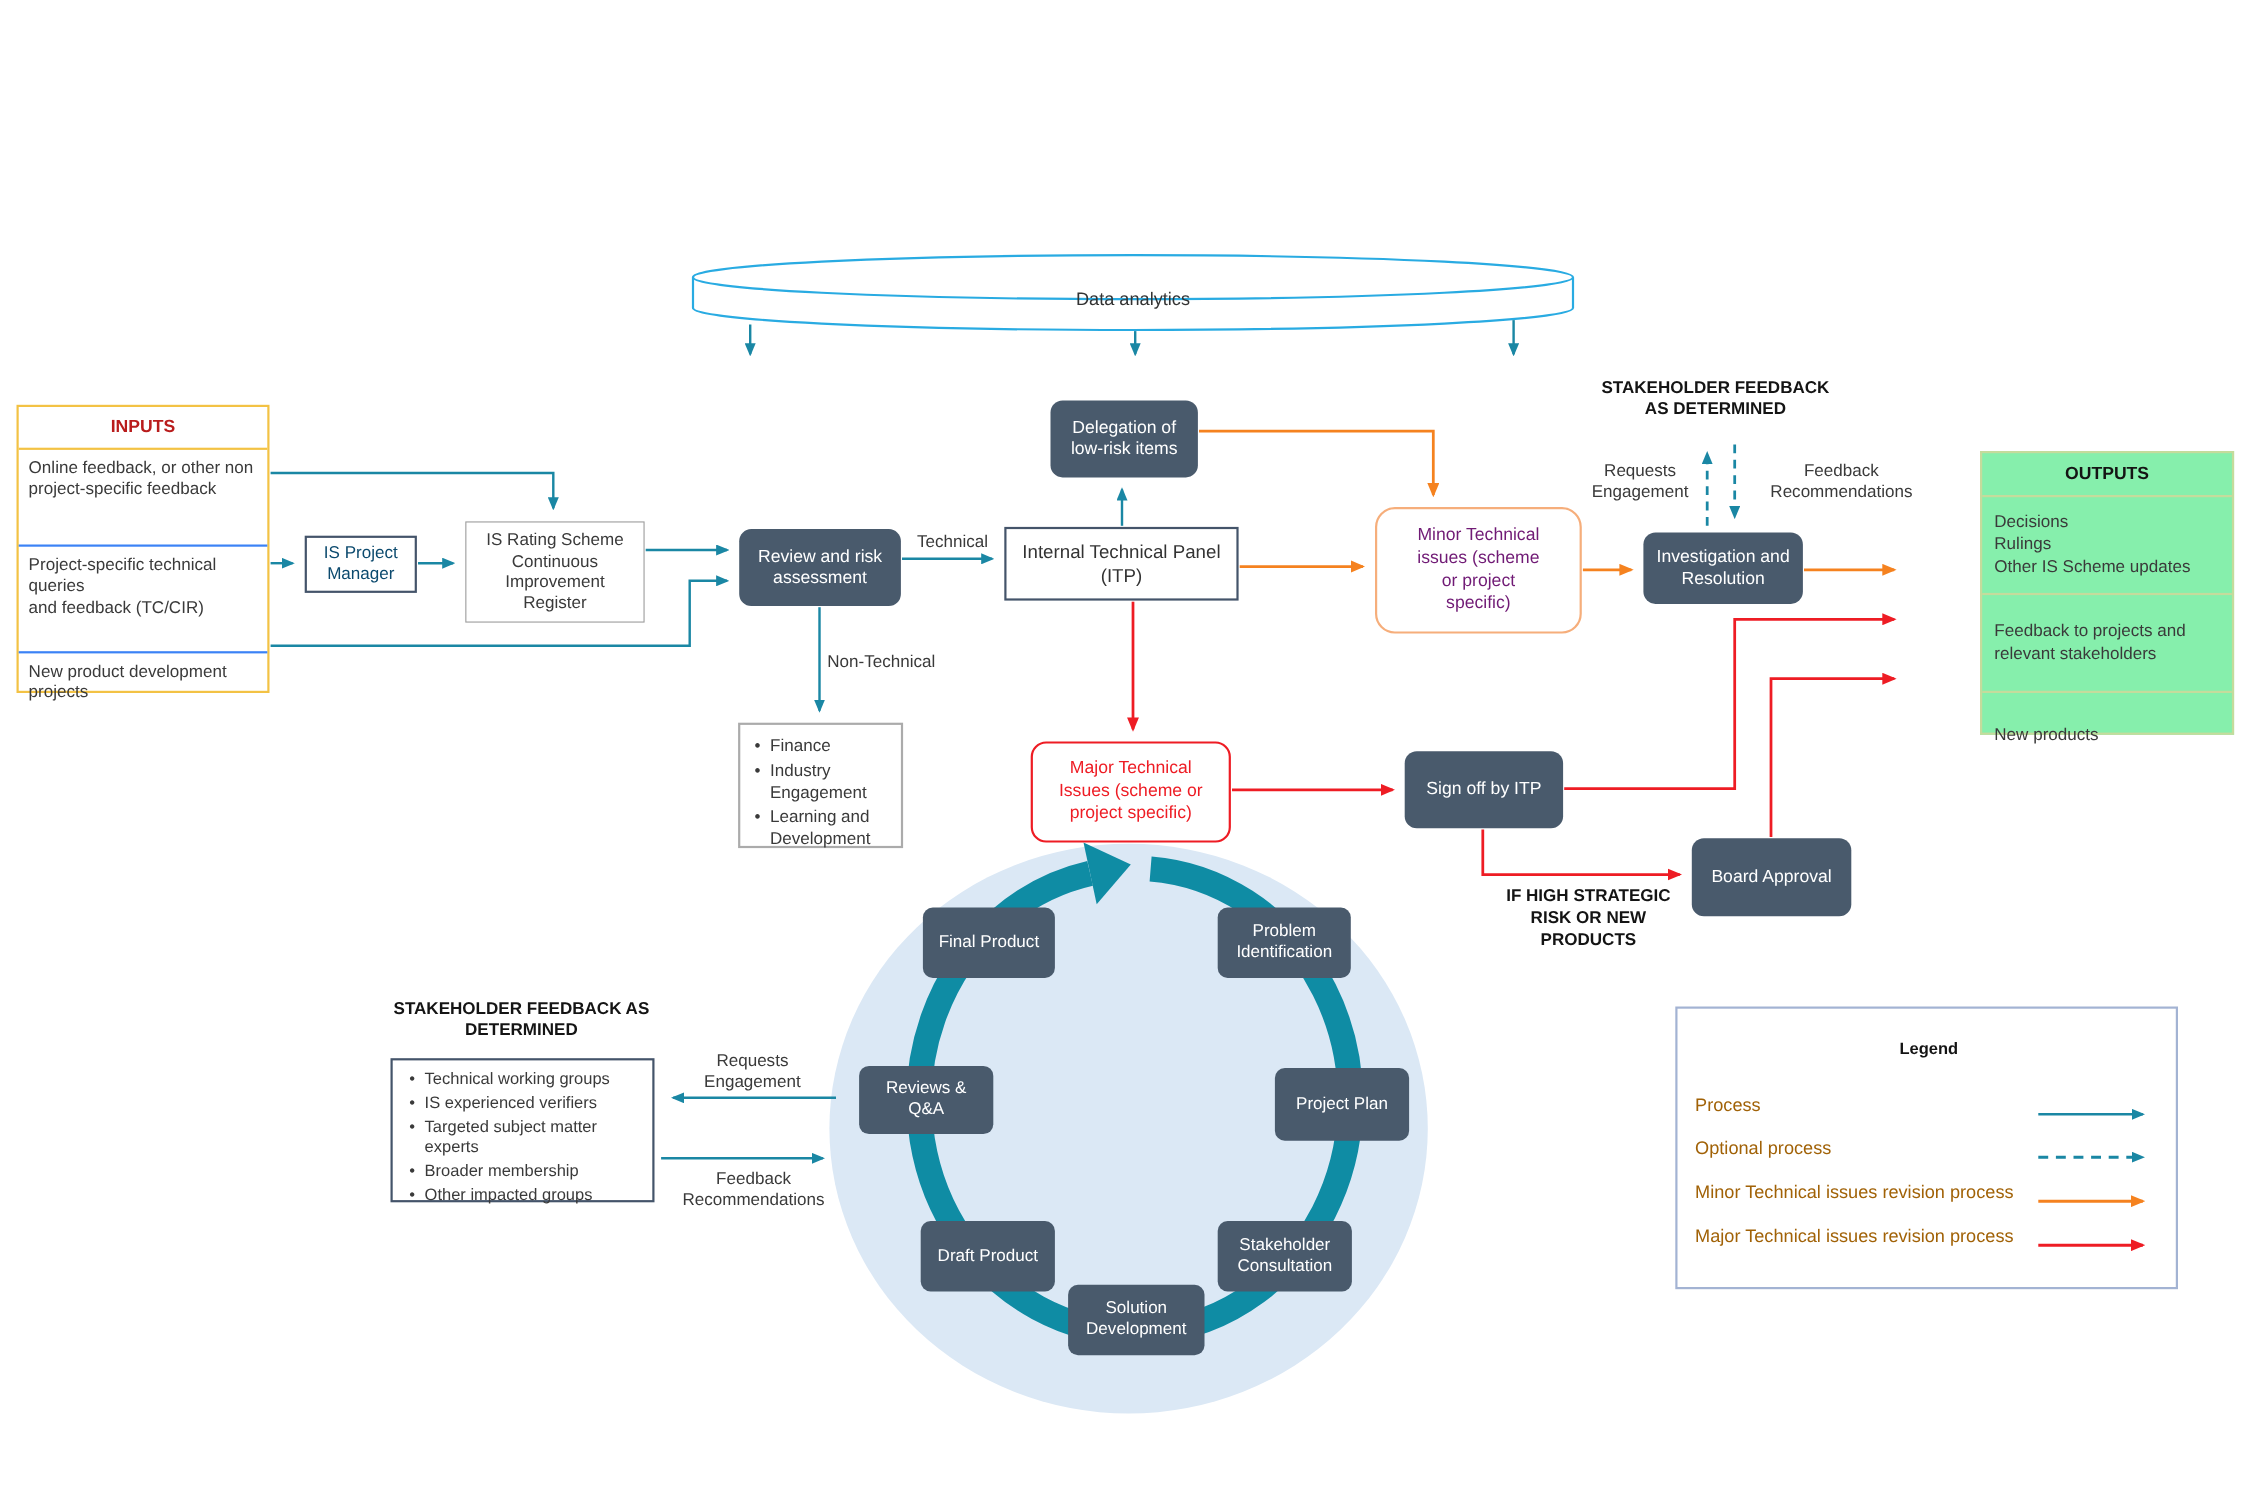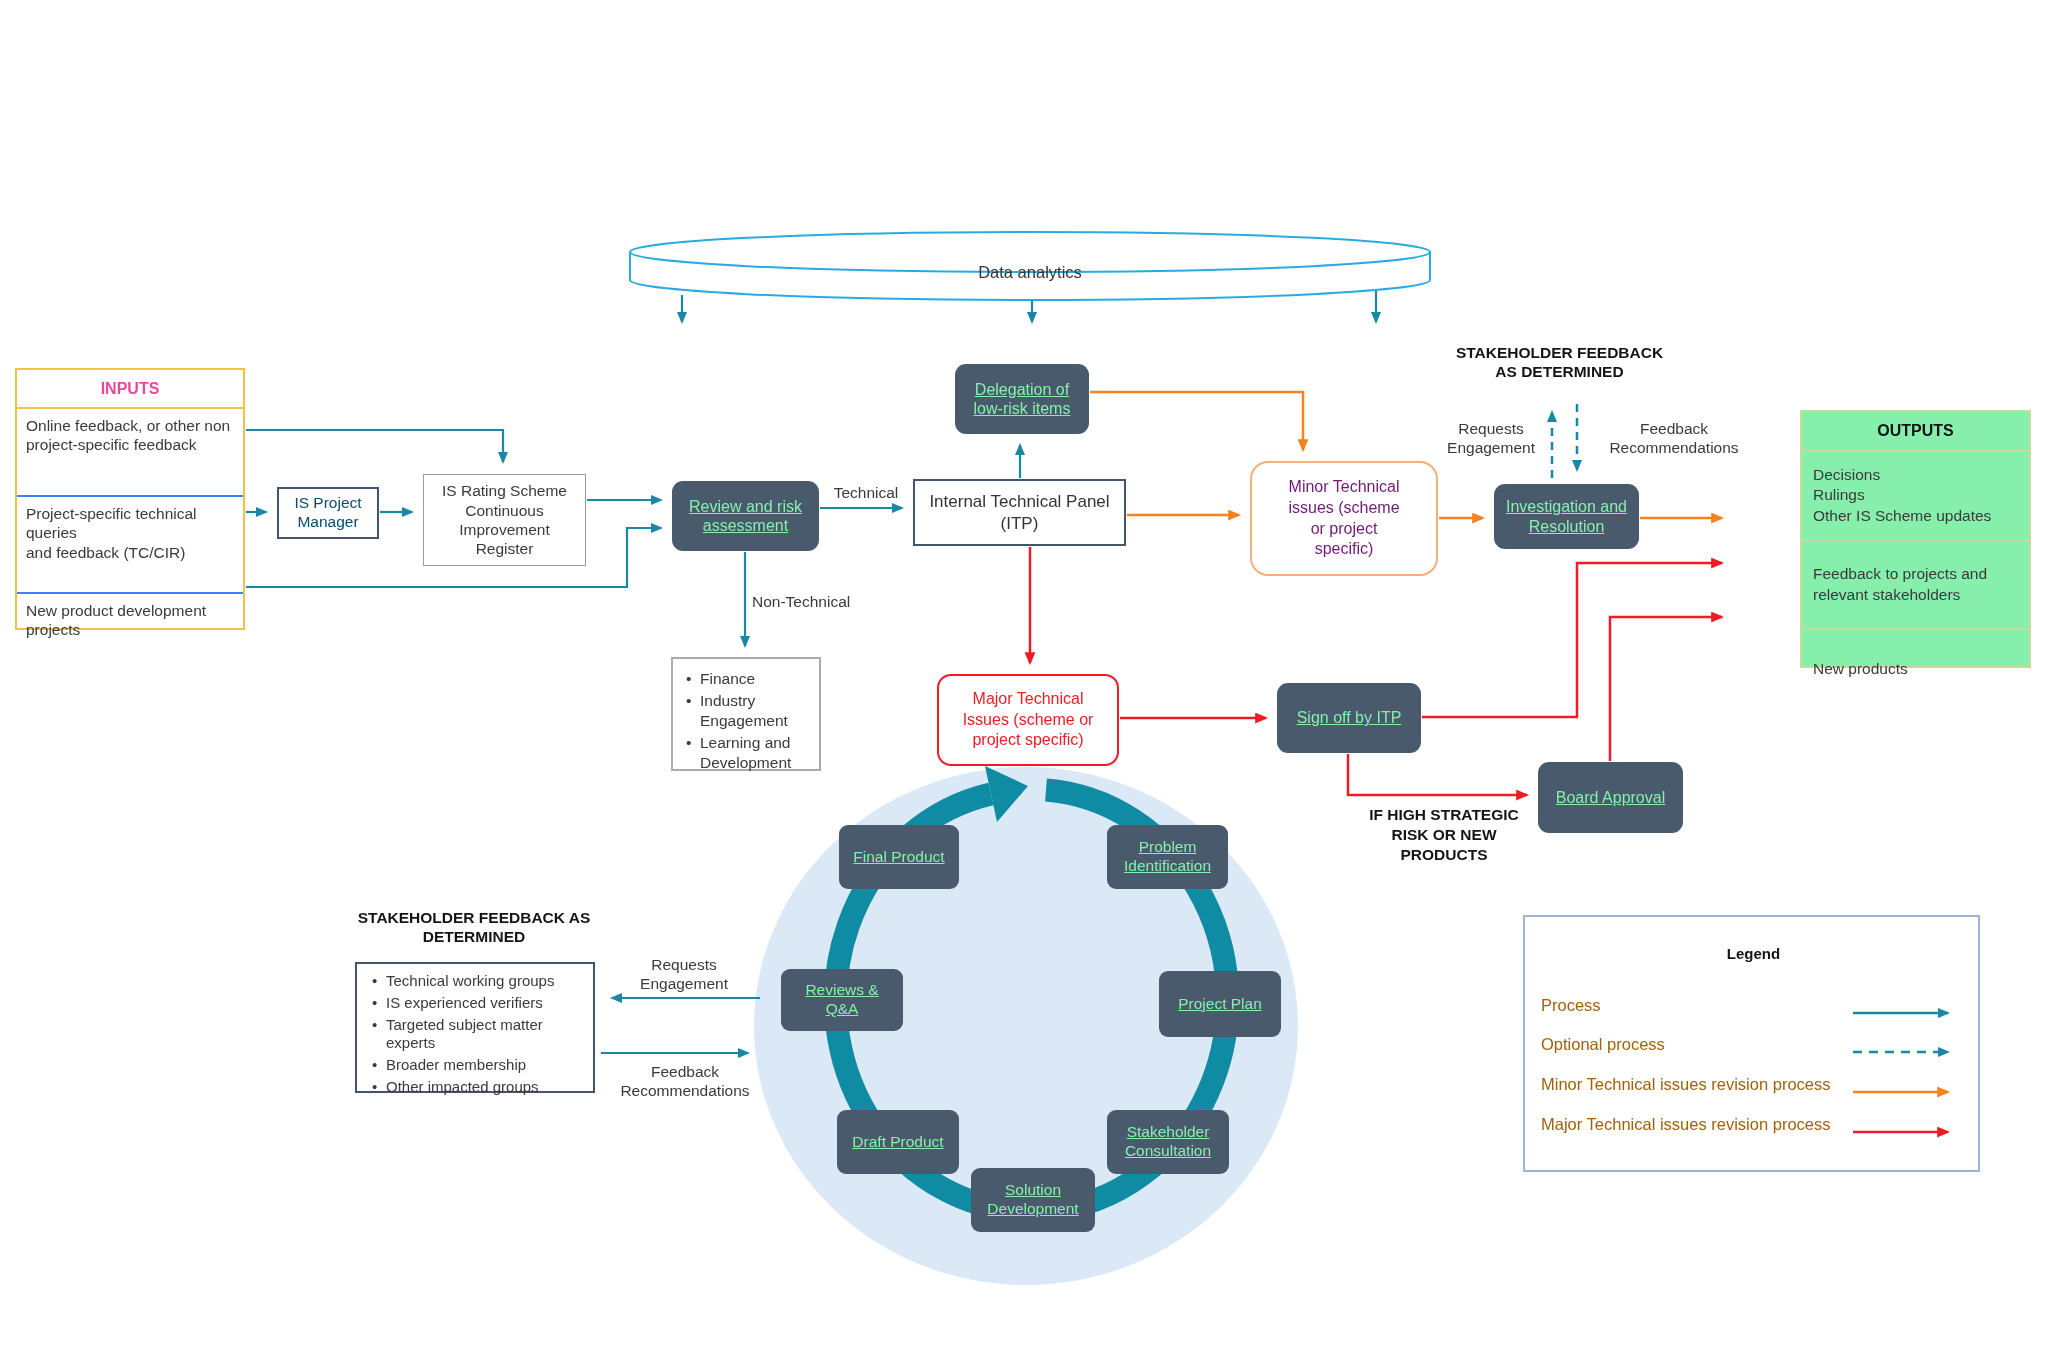--- a/index.html
+++ b/index.html
@@ -2,30 +2,30 @@
 <html><head>
 <meta charset="utf-8">
 <style>
   html,body{margin:0;padding:0;background:#fff;}
   body{font-family:"Liberation Sans","DejaVu Sans",sans-serif;}
   #canvas{position:relative;width:2048px;height:1365px;background:#fff;overflow:hidden;}
   svg.layer{position:absolute;left:0;top:0;}
   .abs{position:absolute;box-sizing:border-box;}
   .ctr{display:flex;align-items:center;justify-content:center;text-align:center;}
   .prl{white-space:pre-line;}
-  .slate{background:#495A6C;color:#86efac;border-radius:11px;font-size:16px;line-height:1.2;text-decoration:underline;}
+  .slate{background:#495A6C;color:#ffffff;border-radius:11px;font-size:16px;line-height:1.2;}
   .cyc{border-radius:9px;font-size:15.5px;}
   .lbl{color:#3a3a3a;font-size:15.5px;line-height:1.22;}
   .bold{font-weight:bold;color:#141414;}
   .wbox{background:#fff;}
   .blist{font-size:15px;color:#3a3a3a;line-height:1.25;}
   .bitem{position:relative;padding-left:19px;margin:0 0 3px 0;}
   .bitem::before{content:"\2022";position:absolute;left:5px;top:0;}
   #inputs{border:2px solid #F3C244;background:#fff;}
-  .inp-hdr{height:37px;border-bottom:2px solid #F3C244;font-weight:bold;font-size:16px;color:#ec4899;}
+  .inp-hdr{height:37px;border-bottom:2px solid #F3C244;font-weight:bold;font-size:16px;color:#b91c1c;}
   .inp-row{padding:7px 9px;font-size:15.5px;color:#3a3a3a;line-height:1.25;border-bottom:2px solid #3b82f6;white-space:pre-line;}
   .inp-row:last-child{border-bottom:none;}
   #outputs{border:2px solid #C5DB9C;background:#86efac;}
   .out-hdr{height:38px;border-bottom:2px solid #C5DB9C;font-weight:bold;font-size:16px;color:#141414;}
   .out-row{display:flex;align-items:center;padding:6px 11px;font-size:15.5px;color:#3a3a3a;line-height:1.3;border-bottom:2px solid #C5DB9C;white-space:pre-line;}
   .out-row:last-child{border-bottom:none;}
   #legend-box{border:2px solid #A3B3D3;background:transparent;}
   .legend-label{position:absolute;left:16px;font-size:16.5px;color:#a16207;}
 </style>
 </head>

